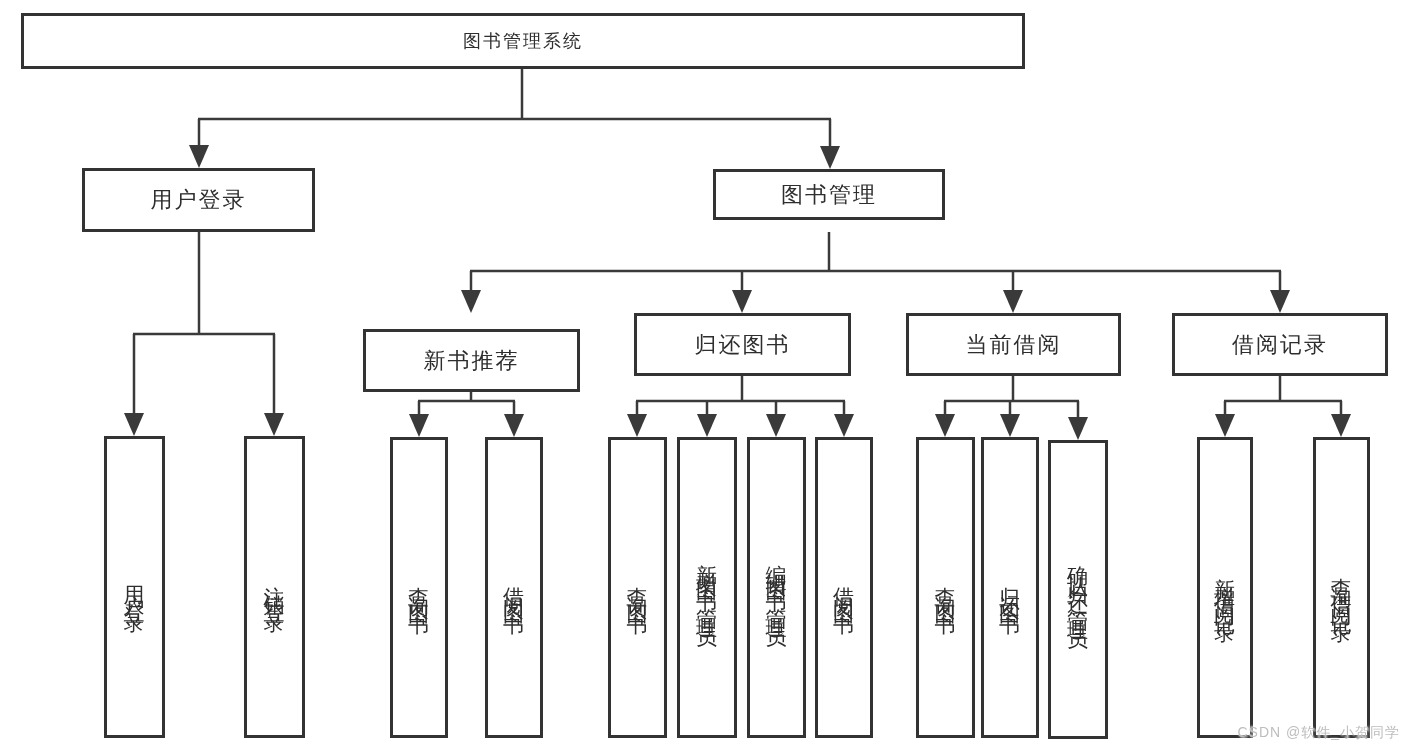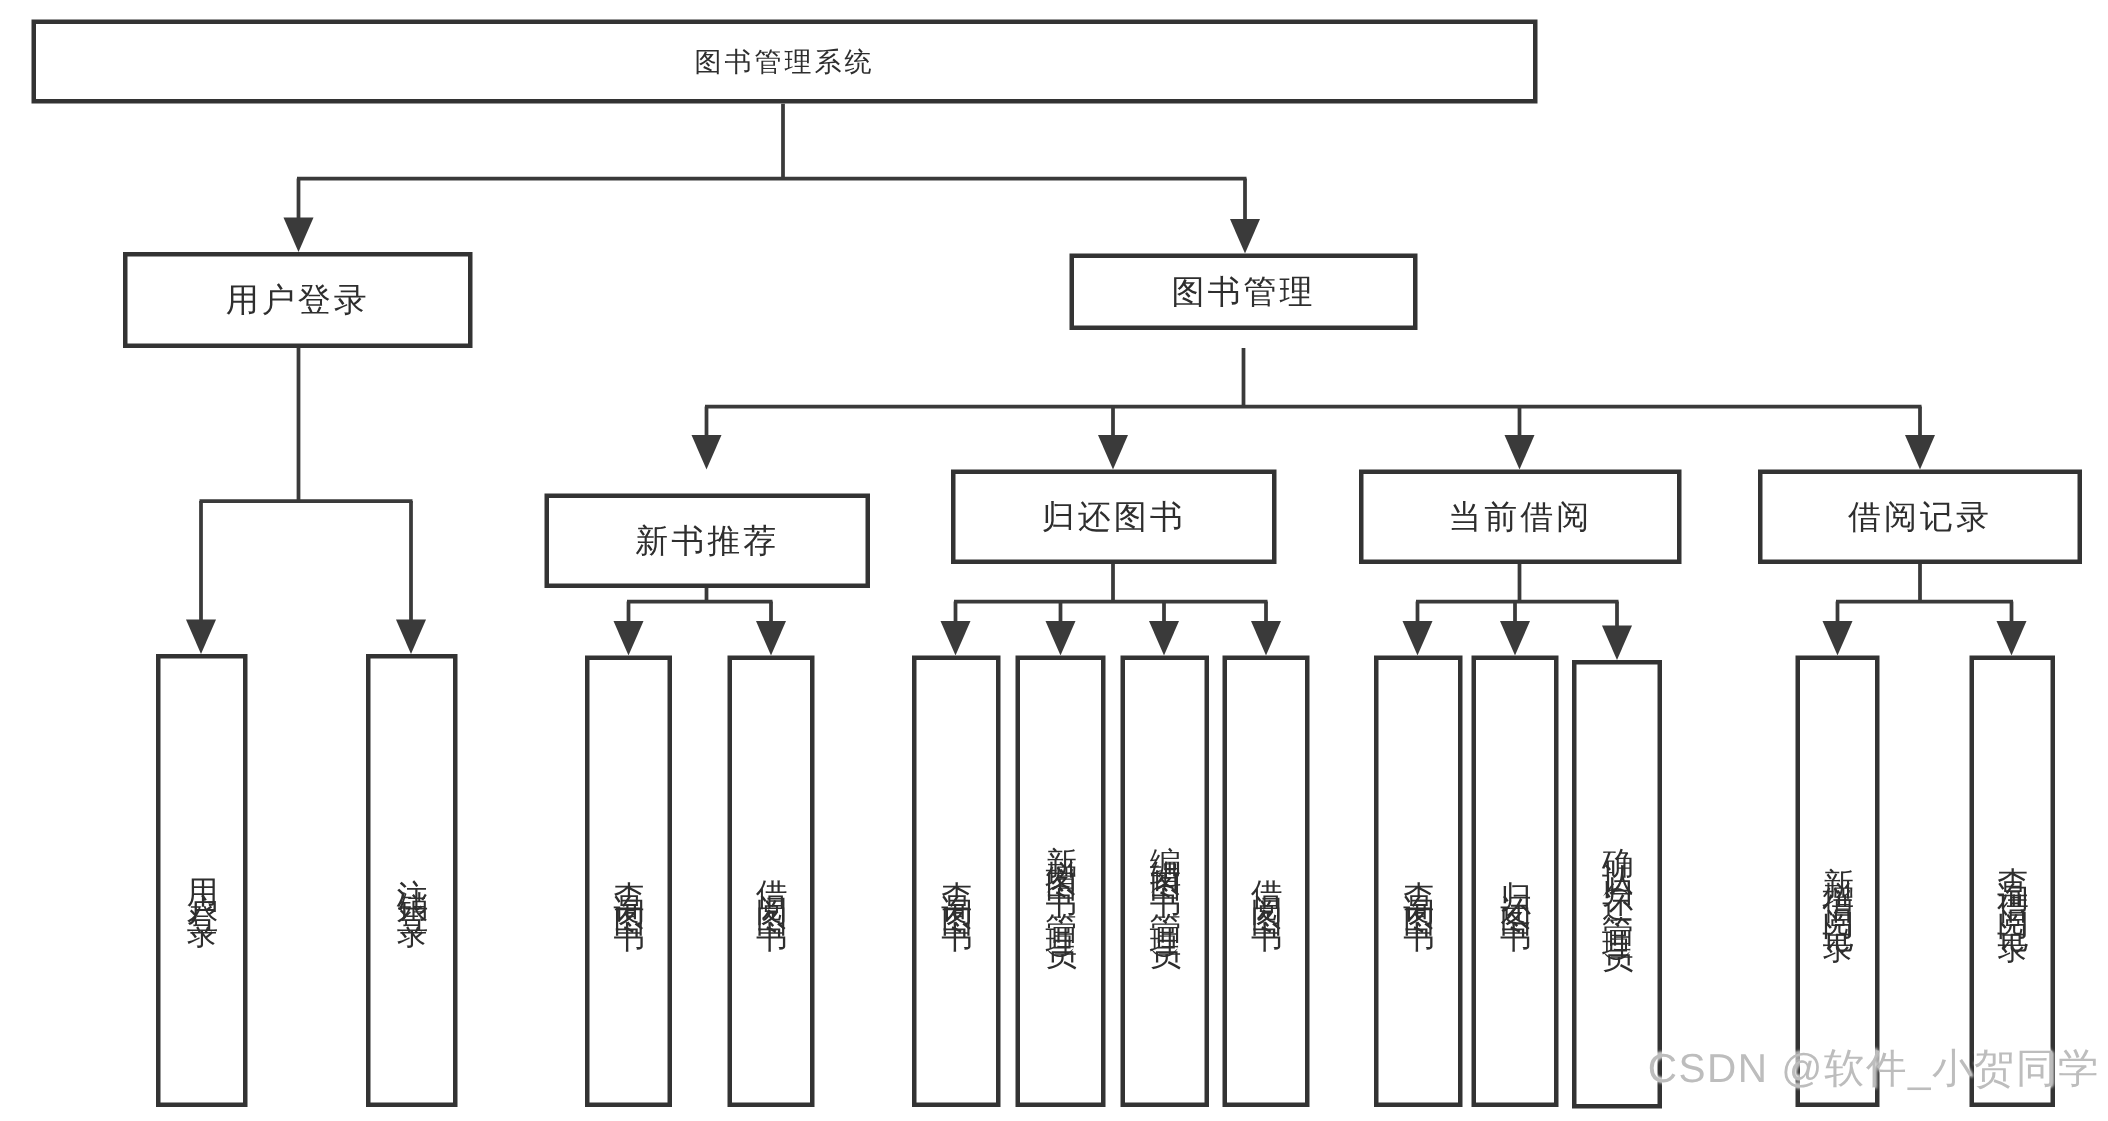--- a/index.html
+++ b/index.html
@@ -43,22 +43,22 @@
   .vbox {
     writing-mode: vertical-rl;
     text-orientation: mixed;
     font-size: 21px;
     letter-spacing: 9px;
     line-height: 1;
   }
   .watermark {
     position: absolute;
     right: 5px;
-    bottom: 17px;
-    font-size: 27px;
+    bottom: 5px;
+    font-size: 14px;
     color: #bdbdbd;
     letter-spacing: 1px;
     text-shadow: 1px 1px 2px rgba(255,255,255,0.9), -1px -1px 2px rgba(255,255,255,0.9);
     z-index: 5;
     white-space: nowrap;
   }
 </style>
 </head>
 <body>
 

